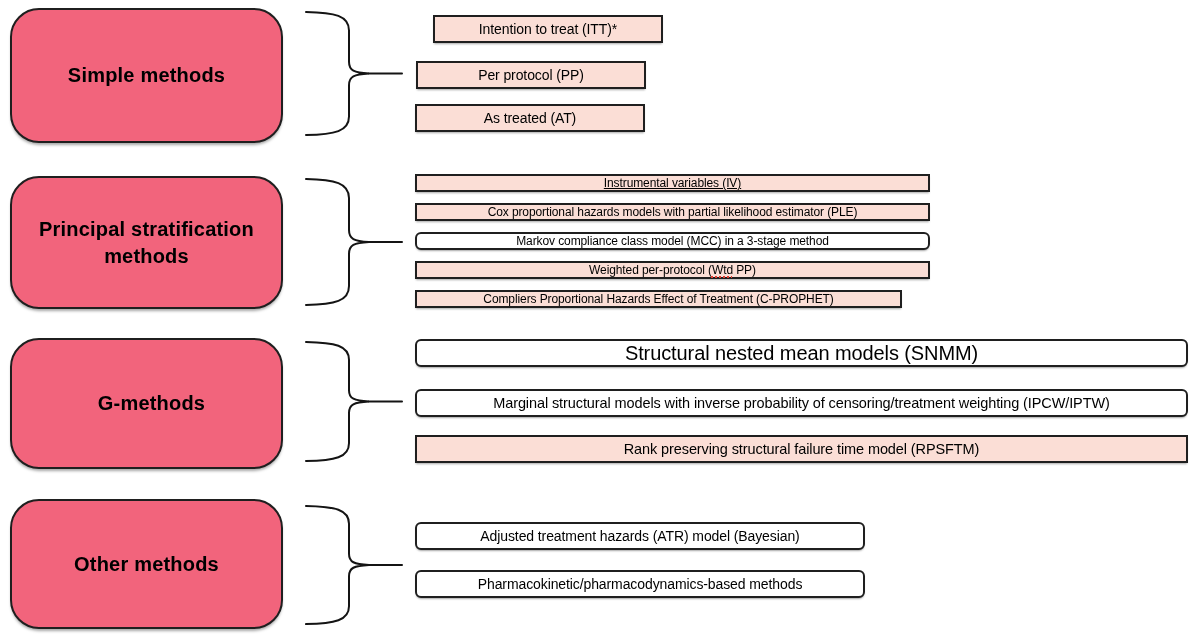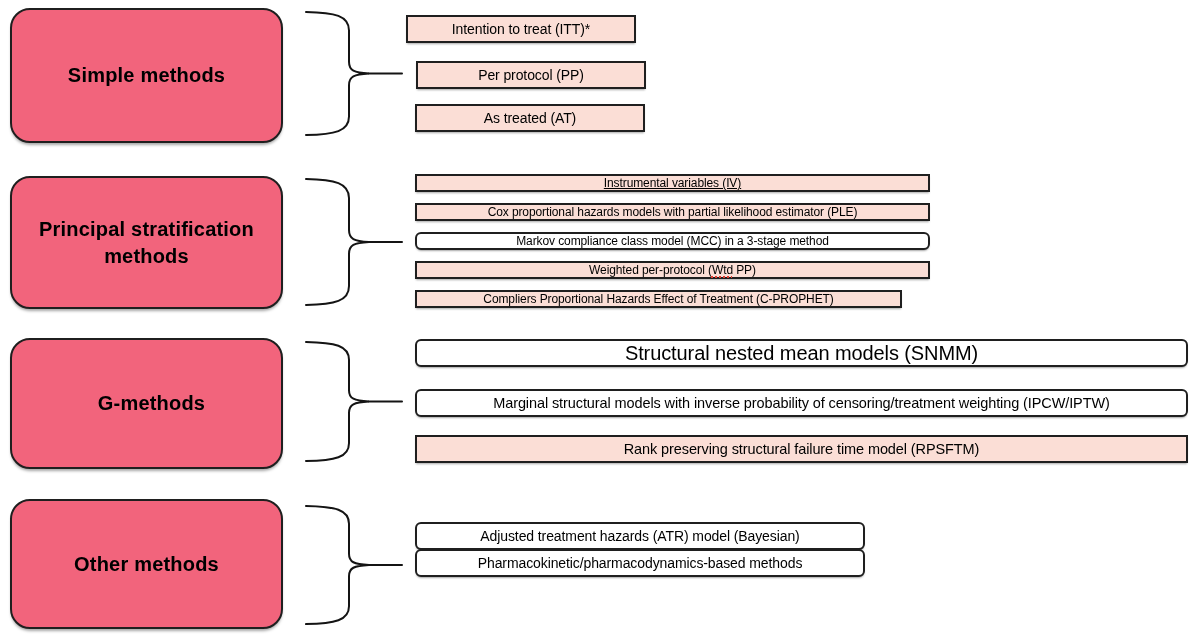--- a/index.html
+++ b/index.html
@@ -18,21 +18,21 @@
     width:1200px;height:639px;
     background:var(--bg);
     font-family:"Liberation Sans", sans-serif;
     overflow:hidden;
   }
   .category-card{
     position:absolute;
     box-sizing:border-box;
     background:var(--category-fill);
     border:2px solid var(--category-border);
-    border-radius:20px;
+    border-radius:29px;
     display:flex;align-items:center;justify-content:center;
     box-shadow:0 3px 3px -1px rgba(0,0,0,0.35);
     padding:0 14px;
   }
   .category-label{
     color:var(--ink);
     font-weight:bold;
     font-size:20px;
     line-height:1.35;
     text-align:center;
@@ -73,21 +73,21 @@
 <body>
 
 <div id="diagram">
     <div class="category-card" style="left: 10px; top: 8px; width: 273px; height: 135px;">
       <div class="category-label">Simple methods</div>
     </div>
     <svg class="brace" viewBox="0 0 100 130" preserveAspectRatio="none" width="100" height="127" style="left: 305px; top: 10px;">
       <path d="M 1 2 C 30 2.5 44 6 44 21 L 44 53 C 44 62 49 64.2 64 65 C 49 65.8 44 68 44 77 L 44 109 C 44 124 30 127.5 1 128"></path>
       <path d="M 64 65 L 97 65"></path>
     </svg>
-    <div class="method-box fill-pink" style="left: 406px; top: 15px; width: 230px; height: 28px; font-size: 14px;">
+    <div class="method-box fill-pink" style="left: 433px; top: 15px; width: 230px; height: 28px; font-size: 14px;">
       <span class="method-label">Intention to treat (ITT)*</span>
     </div>
     <div class="method-box fill-pink" style="left: 416px; top: 61px; width: 230px; height: 28px; font-size: 14px;">
       <span class="method-label">Per protocol (PP)</span>
     </div>
     <div class="method-box fill-pink" style="left: 415px; top: 104px; width: 230px; height: 28px; font-size: 14px;">
       <span class="method-label">As treated (AT)</span>
     </div>
     <div class="category-card" style="left: 10px; top: 176px; width: 273px; height: 133px;">
       <div class="category-label">Principal stratification methods</div>
@@ -130,16 +130,16 @@
     <div class="category-card" style="left: 10px; top: 499px; width: 273px; height: 130px;">
       <div class="category-label">Other methods</div>
     </div>
     <svg class="brace" viewBox="0 0 100 130" preserveAspectRatio="none" width="100" height="122" style="left: 305px; top: 504px;">
       <path d="M 1 2 C 30 2.5 44 6 44 21 L 44 53 C 44 62 49 64.2 64 65 C 49 65.8 44 68 44 77 L 44 109 C 44 124 30 127.5 1 128"></path>
       <path d="M 64 65 L 97 65"></path>
     </svg>
     <div class="method-box fill-white" style="left: 415px; top: 522px; width: 450px; height: 28px; font-size: 14px;">
       <span class="method-label">Adjusted treatment hazards (ATR) model (Bayesian)</span>
     </div>
-    <div class="method-box fill-white" style="left: 415px; top: 549px; width: 450px; height: 28px; font-size: 14px;">
+    <div class="method-box fill-white" style="left: 415px; top: 570px; width: 450px; height: 28px; font-size: 14px;">
       <span class="method-label">Pharmacokinetic/pharmacodynamics-based methods</span>
     </div>
   </div>
 
 </body></html>

